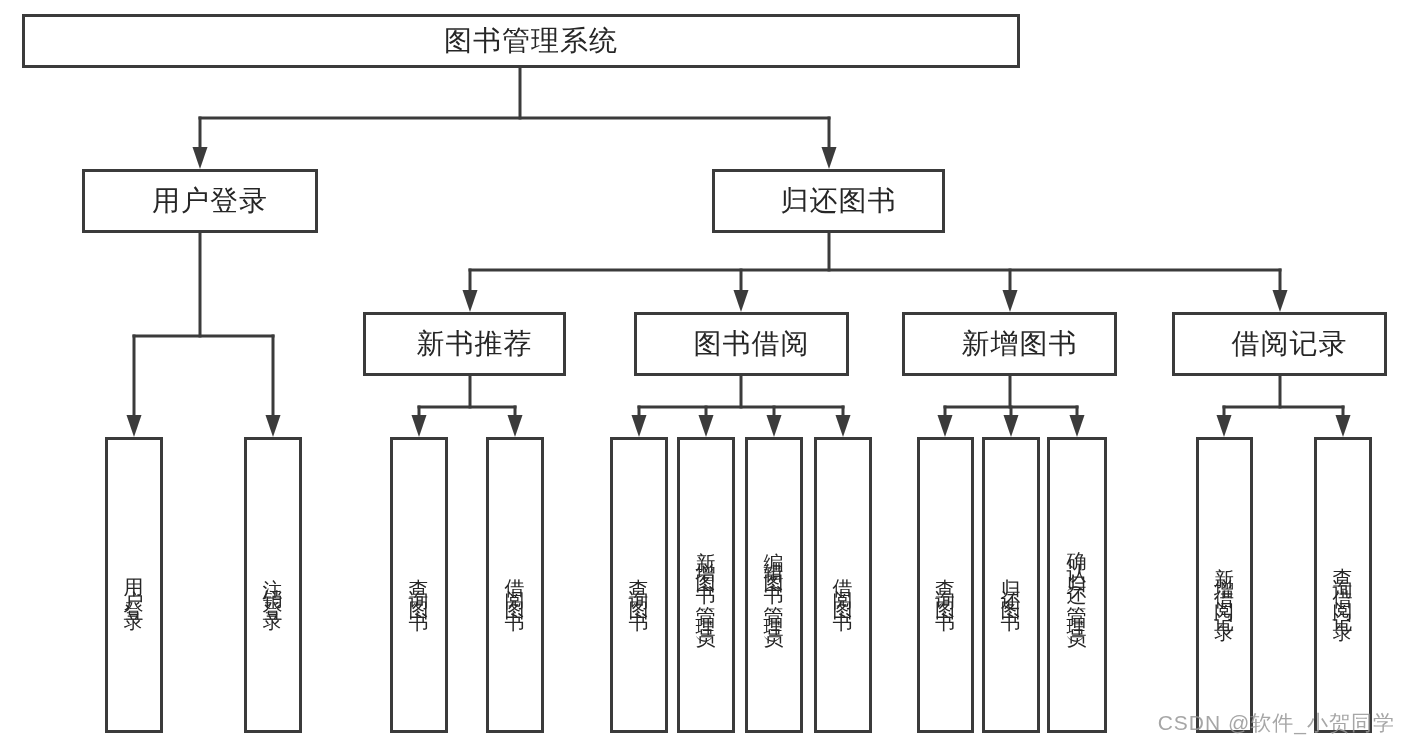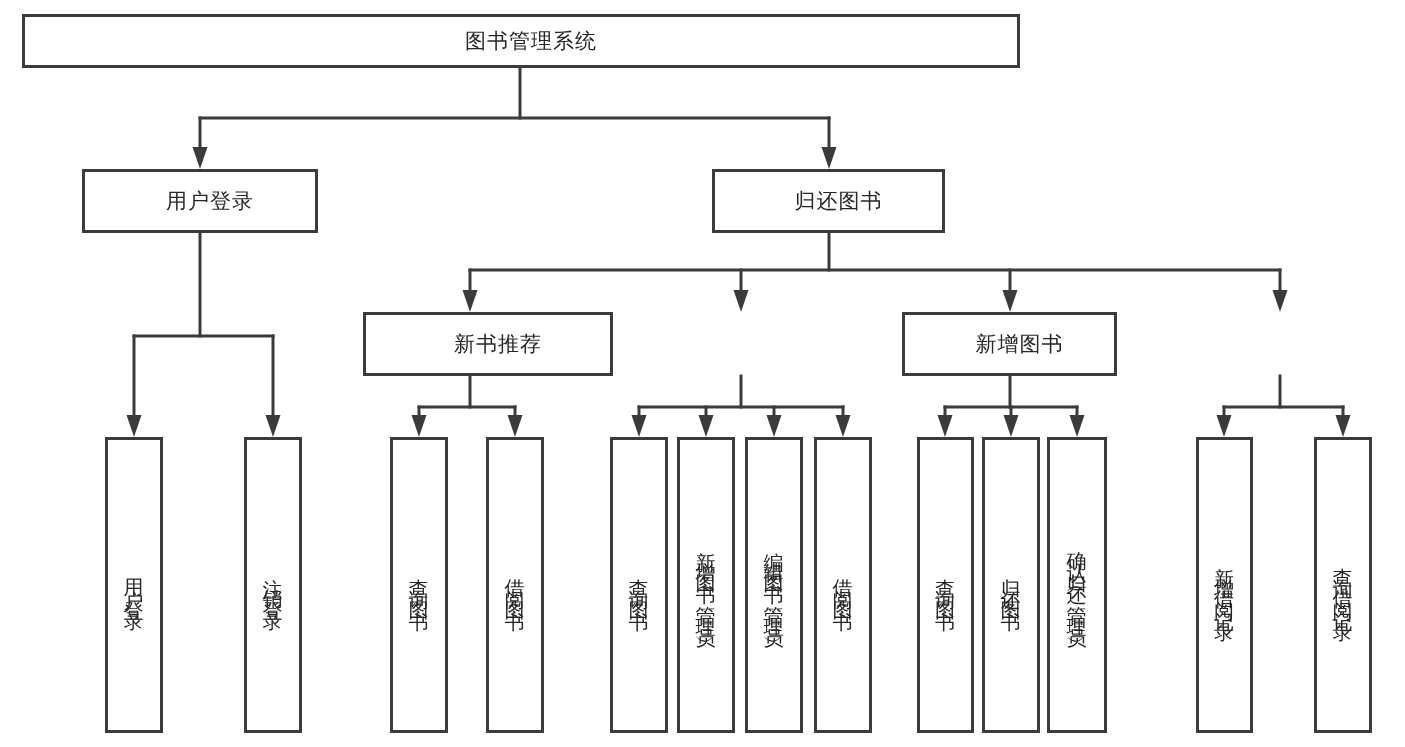--- a/index.html
+++ b/index.html
@@ -22,21 +22,21 @@
     box-sizing: border-box;
     background: #ffffff;
     border: 3px solid #3b3b3b;
     color: #262626;
     display: flex;
     align-items: center;
     justify-content: center;
     z-index: 2;
   }
   .box.h {
-    font-size: 21px;
+    font-size: 28px;
     letter-spacing: 1px;
     white-space: nowrap;
     padding-left: 20px;
   }
   .box.v {
     writing-mode: vertical-rl;
     text-orientation: mixed;
     font-size: 20px;
     letter-spacing: 11px;
     line-height: 1;
@@ -119,35 +119,38 @@
       <path d="M1343,407 V420"></path>
     <polygon fill="#3b3b3b" stroke="none" points="1216.5,415 1231.5,415 1224,437"></polygon>
     <polygon fill="#3b3b3b" stroke="none" points="1335.5,415 1350.5,415 1343,437"></polygon>
   </svg>
 
   <div class="box h" style="left:22px;top:14px;width:998px;height:54px">图书管理系统</div>
 
   <div class="box h" style="left:82px;top:169px;width:236px;height:64px">用户登录</div>
   <div class="box h" style="left:712px;top:169px;width:233px;height:64px">归还图书</div>
 
-  <div class="box h" style="left:363px;top:312px;width:250px;height:64px">新书推荐</div>
+  <div class="box h" style="left:363px;top:312px;width:203px;height:64px">新书推荐</div>
+  <div class="box h" style="left:634px;top:312px;width:215px;height:64px">图书借阅</div>
   <div class="box h" style="left:902px;top:312px;width:215px;height:64px">新增图书</div>
+  <div class="box h" style="left:1172px;top:312px;width:215px;height:64px">借阅记录</div>
 
   <div class="box v" style="left:105px;width:58px">用户登录</div>
   <div class="box v" style="left:244px;width:58px">注销登录</div>
 
   <div class="box v" style="left:390px;width:58px">查询图书</div>
   <div class="box v" style="left:486px;width:58px">借阅图书</div>
 
   <div class="box v" style="left:610px;width:58px">查询图书</div>
   <div class="box v" style="left:677px;width:58px">新增图书（管理员）</div>
   <div class="box v" style="left:745px;width:58px">编辑图书（管理员）</div>
   <div class="box v" style="left:814px;width:58px">借阅图书</div>
 
   <div class="box v" style="left:917px;width:57px">查询图书</div>
   <div class="box v" style="left:982px;width:58px">归还图书</div>
   <div class="box v" style="left:1047px;width:60px">确认归还（管理员）</div>
 
   <div class="box v" style="left:1196px;width:57px">新增借阅记录</div>
   <div class="box v" style="left:1314px;width:58px">查询借阅记录</div>
 
+  <div id="watermark">CSDN @软件_小贺同学</div>
 
 </div>
 
 </body></html>

